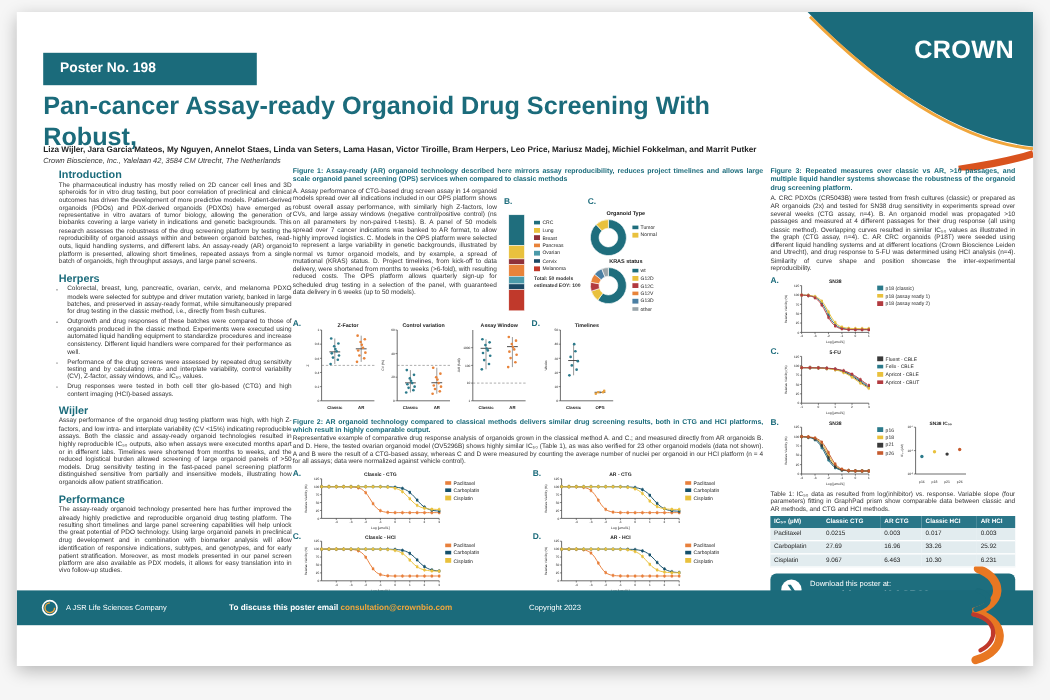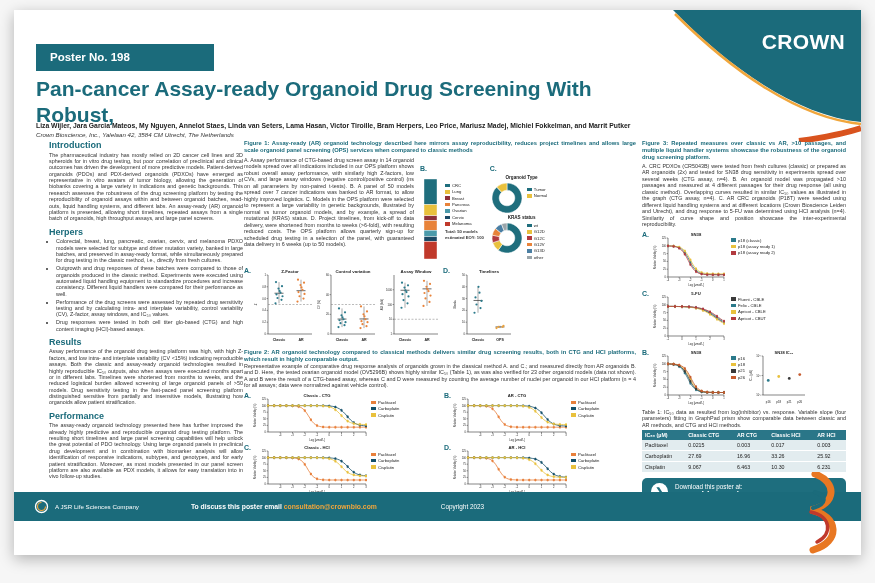--- a/index.html
+++ b/index.html
@@ -89,21 +89,21 @@
       <h3 class="sec first">Introduction</h3>
       <div class="body-txt">The pharmaceutical industry has mostly relied on 2D cancer cell lines and 3D spheroids for in vitro drug testing, but poor correlation of preclinical and clinical outcomes has driven the development of more predictive models. Patient-derived organoids (PDOs) and PDX-derived organoids (PDXOs) have emerged as representative in vitro avatars of tumor biology, allowing the generation of biobanks covering a large variety in indications and genetic backgrounds. This research assesses the robustness of the drug screening platform by testing the reproducibility of organoid assays within and between organoid batches, read-outs, liquid handling systems, and different labs. An assay-ready (AR) organoid platform is presented, allowing short timelines, repeated assays from a single batch of organoids, high throughput assays, and large panel screens.</div>
       <h3 class="sec">Herpers</h3>
       <ul class="bul">
 
       <li>Colorectal, breast, lung, pancreatic, ovarian, cervix, and melanoma PDXO models were selected for subtype and driver mutation variety, banked in large batches, and preserved in assay-ready format, while simultaneously prepared for drug testing in the classic method, i.e., directly from fresh cultures.</li>
           <li>Outgrowth and drug responses of these batches were compared to those of organoids produced in the classic method. Experiments were executed using automated liquid handling equipment to standardize procedures and increase consistency. Different liquid handlers were compared for their performance as well.</li>
           <li>Performance of the drug screens were assessed by repeated drug sensitivity testing and by calculating intra- and interplate variability, control variability (CV), Z-factor, assay windows, and IC₅₀ values.</li>
           <li>Drug responses were tested in both cell titer glo-based (CTG) and high content imaging (HCI)-based assays.</li>
         </ul>
-      <h3 class="sec">Results</h3>
+      <h3 class="sec">Wijler</h3>
       <div class="body-txt">Assay performance of the organoid drug testing platform was high, with high Z-factors, and low intra- and interplate variability (CV &lt;15%) indicating reproducible assays. Both the classic and assay-ready organoid technologies resulted in highly reproducible IC₅₀ outputs, also when assays were executed months apart or in different labs. Timelines were shortened from months to weeks, and the reduced logistical burden allowed screening of large organoid panels of &gt;50 models. Drug sensitivity testing in the fast-paced panel screening platform distinguished sensitive from partially and insensitive models, illustrating how organoids allow patient stratification.</div>
       <h3 class="sec">Performance</h3>
       <div class="body-txt">The assay-ready organoid technology presented here has further improved the already highly predictive and reproducible organoid drug testing platform. The resulting short timelines and large panel screening capabilities will help unlock the great potential of PDO technology. Using large organoid panels in preclinical drug development and in combination with biomarker analysis will allow identification of responsive indications, subtypes, and genotypes, and for early patient stratification. Moreover, as most models presented in our panel screen platform are also available as PDX models, it allows for easy translation into in vivo follow-up studies.</div>
     </div>
 
     <div class="col col-mid">
       <div class="figcap">Figure 1: Assay-ready (AR) organoid technology described here mirrors assay reproducibility, reduces project timelines and allows large scale organoid panel screening (OPS) services when compared to classic methods</div>
       <div class="f1row">
         <div class="f1txt figbody">A. Assay performance of CTG-based drug screen assay in 14 organoid models spread over all indications included in our OPS platform shows robust overall assay performance, with similarly high Z-factors, low CVs, and large assay windows (negative control/positive control) (ns on all parameters by non-paired t-tests). B. A panel of 50 models spread over 7 cancer indications was banked to AR format, to allow highly improved logistics. C. Models in the OPS platform were selected to represent a large variability in genetic backgrounds, illustrated by normal vs tumor organoid models, and by example, a spread of mutational (KRAS) status. D. Project timelines, from kick-off to data delivery, were shortened from months to weeks (&gt;6-fold), with resulting reduced costs. The OPS platform allows quarterly sign-up for scheduled drug testing in a selection of the panel, with guaranteed data delivery in 6 weeks (up to 50 models).</div>
         <div>

